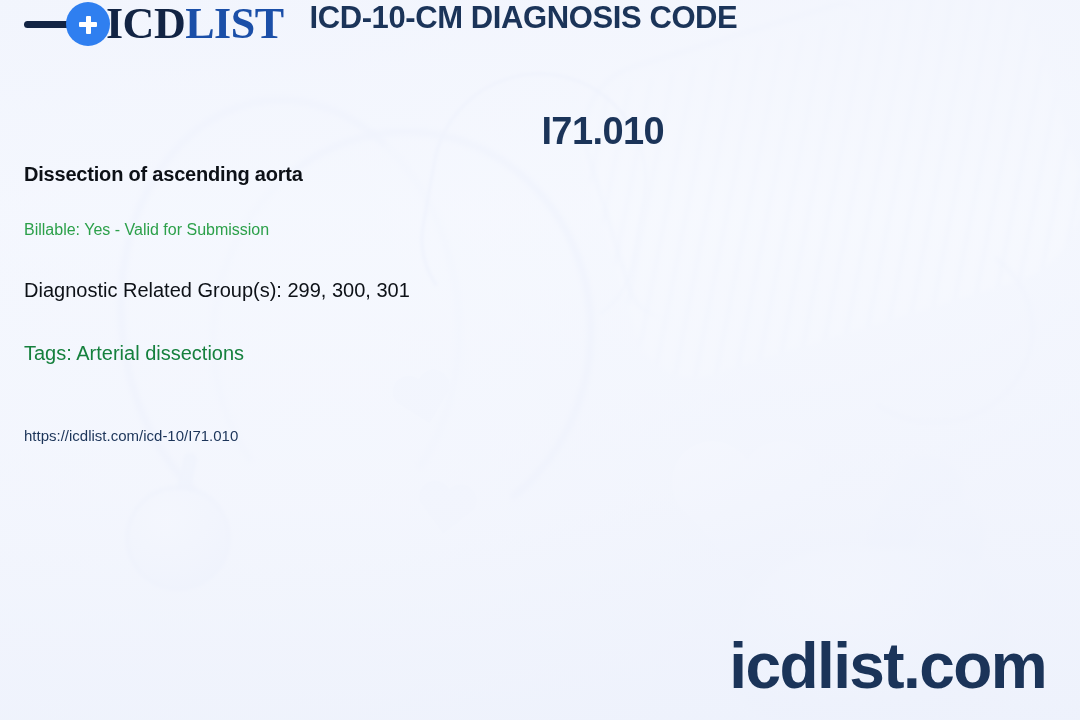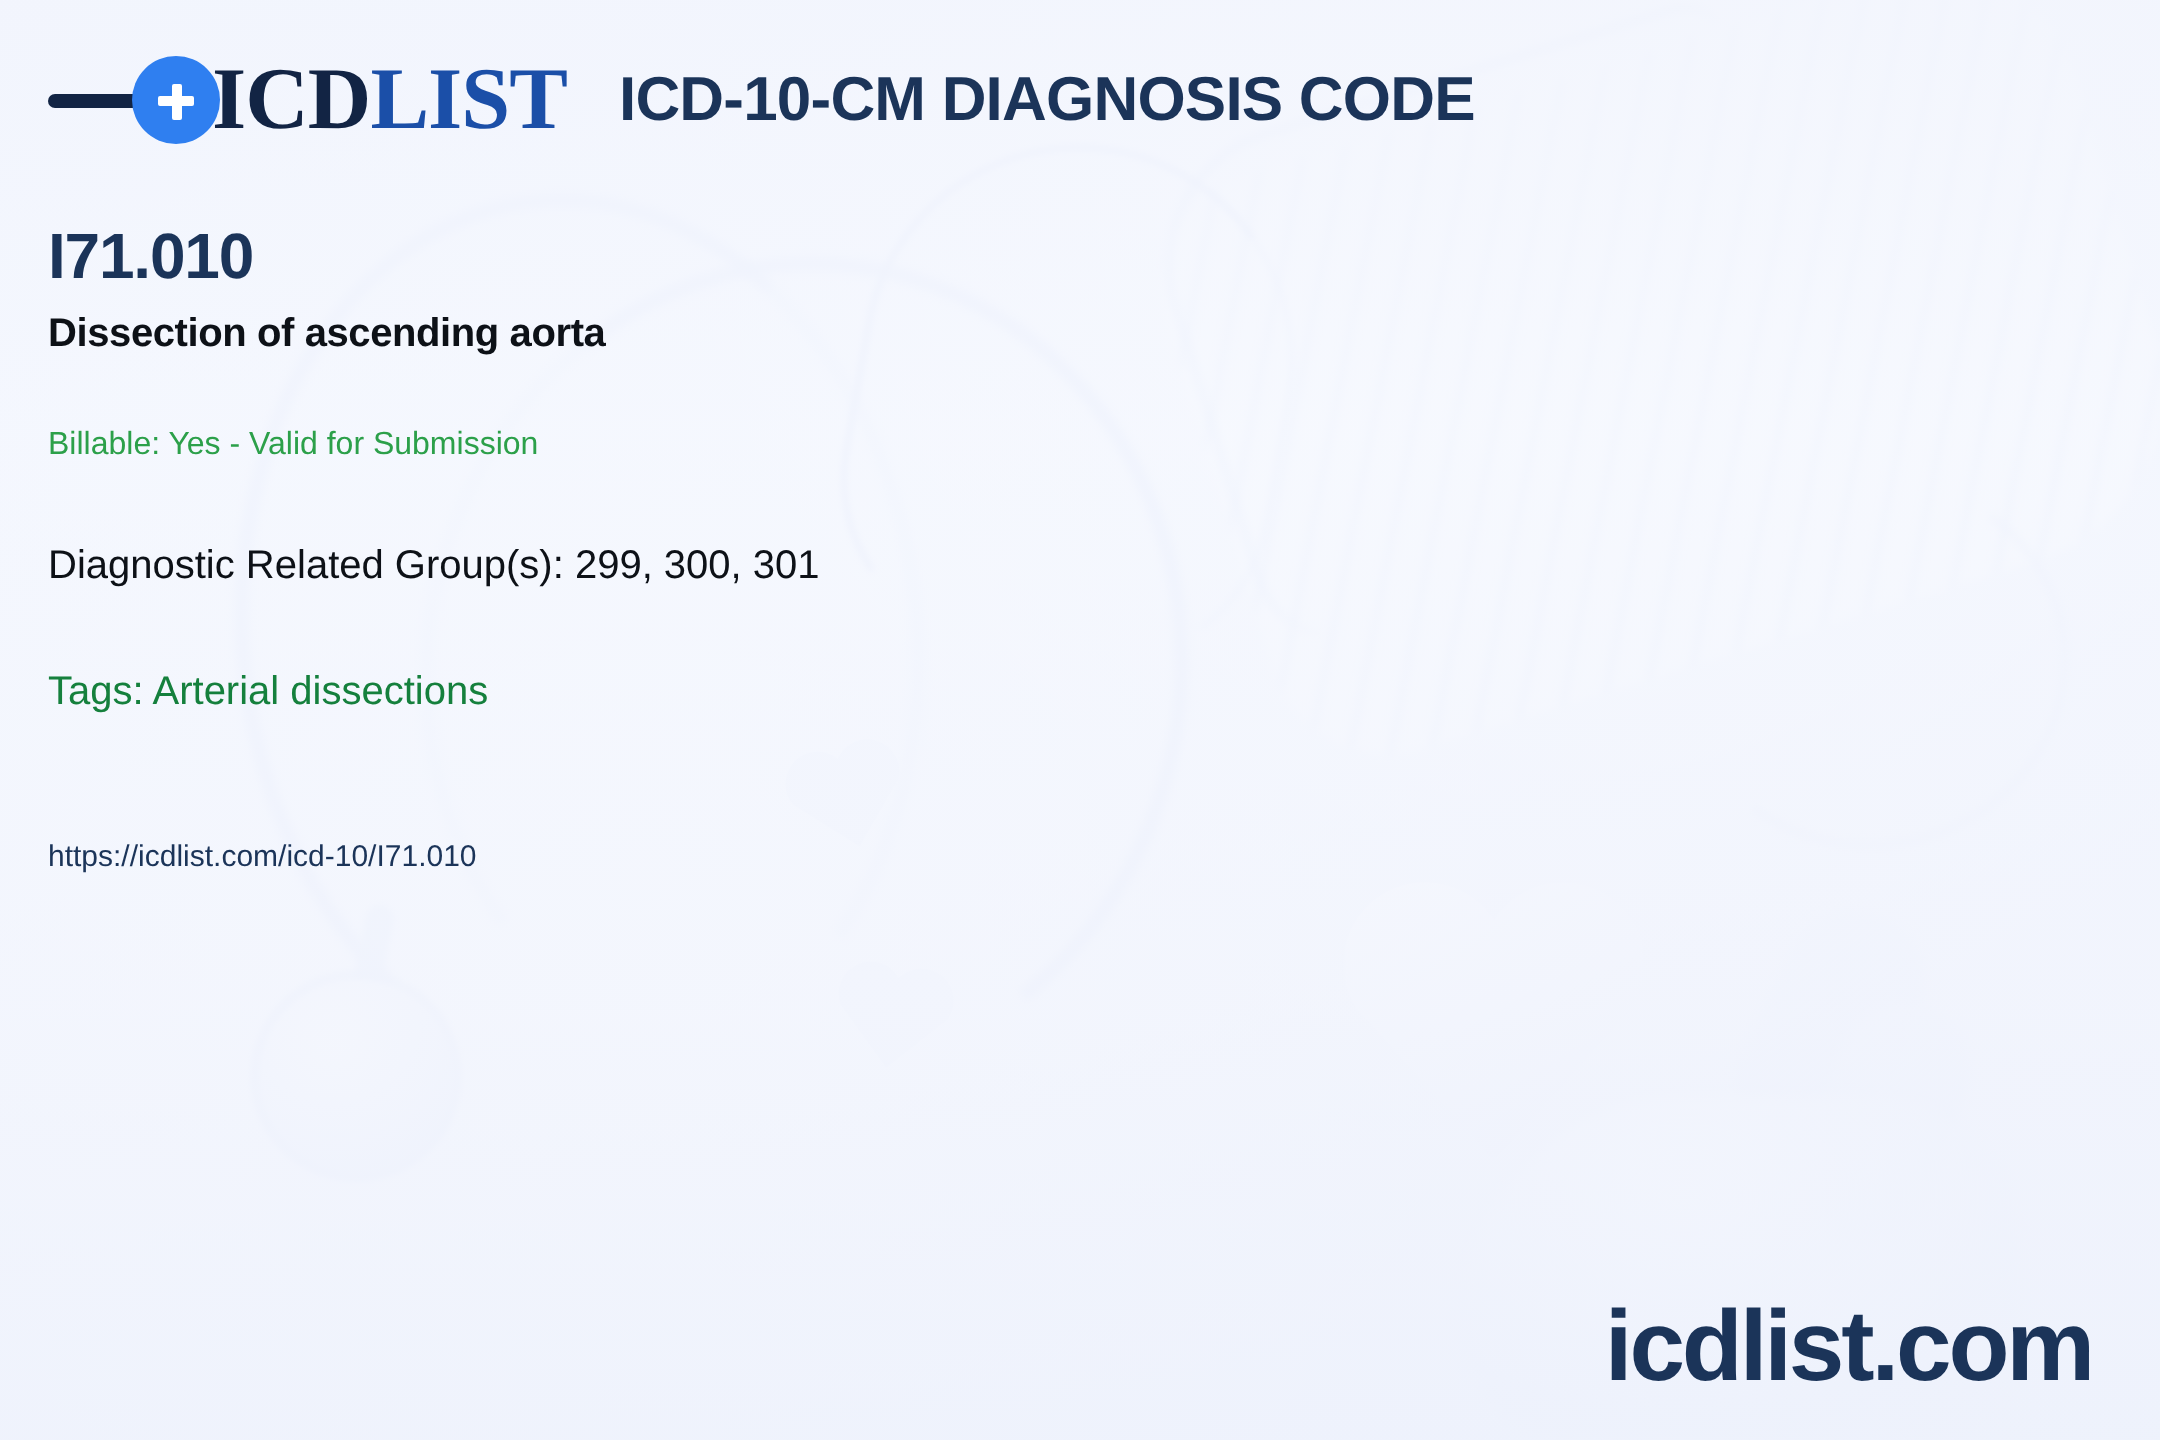--- a/index.html
+++ b/index.html
@@ -179,21 +179,20 @@
       rgba(242,245,253,0.84) 70%,
       rgba(238,242,252,0.88) 100%);
   }
 
   
   #header {
     position: absolute;
     left: 0; top: 0;
     width: 1080px; height: 100px;
     display: flex;
-    align-items: center;
     padding-left: 24px;
     box-sizing: border-box;
   }
   #logo {
     display: flex;
     align-items: center;
     height: 48px;
   }
   .logo-dash {
     width: 46px;
@@ -239,26 +238,27 @@
   }
 
   
   #content {
     position: absolute;
     left: 24px;
     top: 110px;
     width: 640px;
   }
   #code {
-    font-size: 32px;
+    font-size: 38px;
     font-weight: bold;
     color: #1b3459;
     letter-spacing: -0.6px;
     line-height: 1.15;
     margin: 0;
+    text-align: right;
   }
   #description {
     font-size: 20px;
     font-weight: bold;
     color: #0d1117;
     letter-spacing: -0.2px;
     margin: 8px 0 0 0;
     line-height: 1.2;
   }
   #billable {
@@ -284,21 +284,21 @@
     color: #1b3459;
     margin: 62px 0 0 0;
     line-height: 1.2;
   }
 
   
   #watermark {
     position: absolute;
     right: 34px;
     bottom: 22px;
-    font-size: 50px;
+    font-size: 64px;
     font-weight: bold;
     color: #1b3459;
     letter-spacing: -1.6px;
     line-height: 1;
   }
 </style>
 </head>
 <body>
 
 <div id="card">

